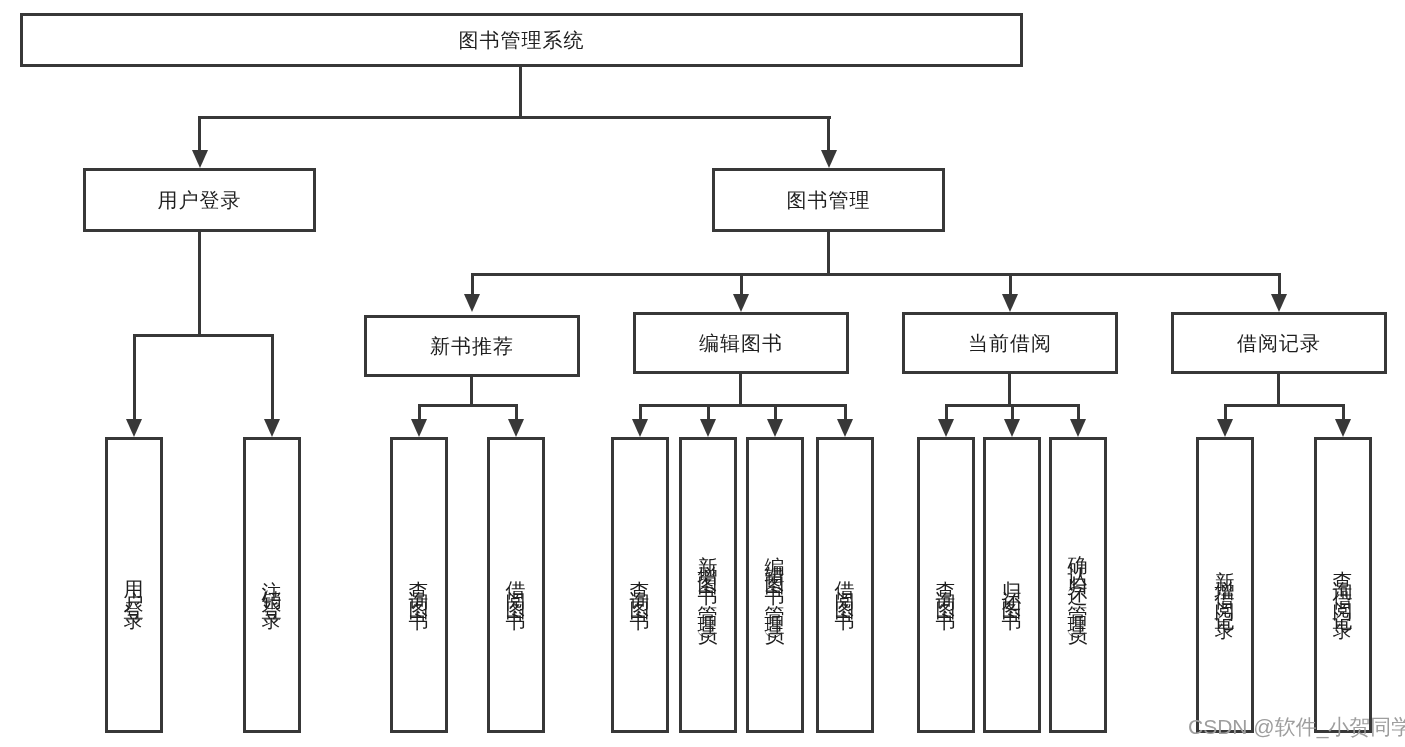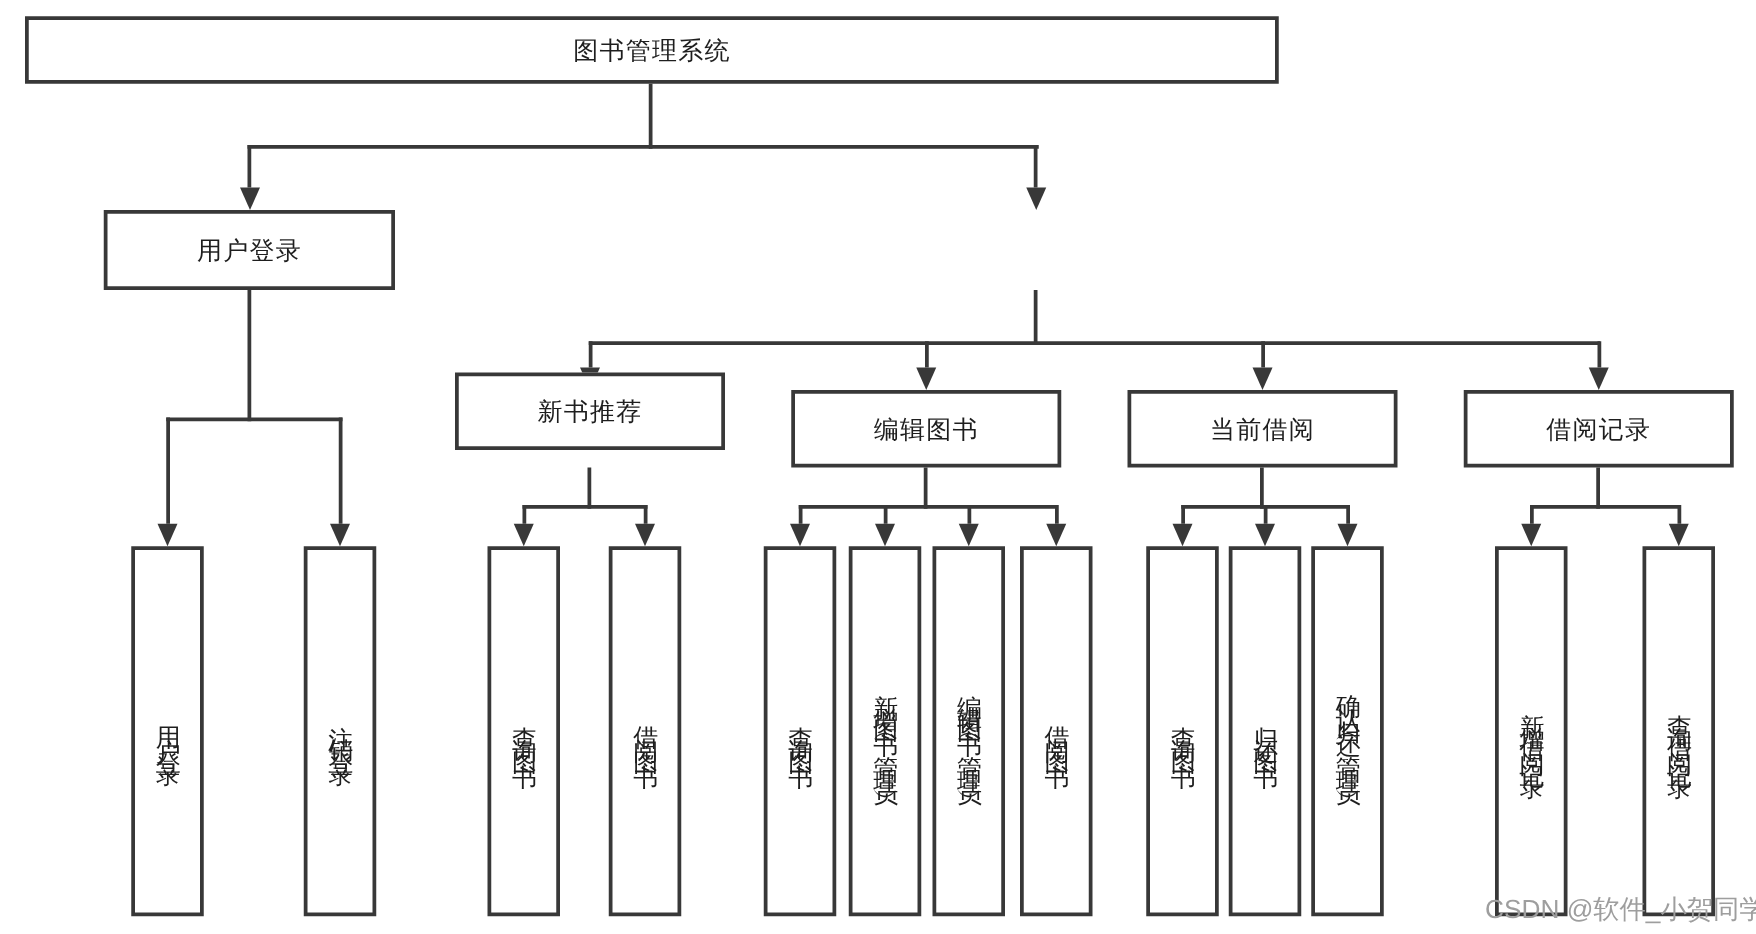--- a/index.html
+++ b/index.html
@@ -63,40 +63,41 @@
   <div class="box hbox" style="left:20px;top:13px;width:1003px;height:54px">图书管理系统</div>
 
   <div class="vline" style="left:519px;top:67px;height:52px"></div>
   <div class="hline" style="left:198px;top:116px;width:633px"></div>
   <div class="vline" style="left:198px;top:116px;height:34px"></div>
   <div class="arr" style="left:192px;top:150px"></div>
   <div class="vline" style="left:827px;top:116px;height:34px"></div>
   <div class="arr" style="left:821px;top:150px"></div>
 
   <div class="box hbox" style="left:83px;top:168px;width:233px;height:64px">用户登录</div>
+  <div class="box hbox" style="left:712px;top:168px;width:233px;height:64px">图书管理</div>
 
   <div class="vline" style="left:198px;top:232px;height:105px"></div>
   <div class="hline" style="left:133px;top:334px;width:141px"></div>
   <div class="vline" style="left:133px;top:334px;height:85px"></div>
   <div class="arr" style="left:126px;top:419px"></div>
   <div class="vline" style="left:271px;top:334px;height:85px"></div>
   <div class="arr" style="left:264px;top:419px"></div>
 
   <div class="vline" style="left:827px;top:232px;height:44px"></div>
   <div class="hline" style="left:471px;top:273px;width:809px"></div>
   <div class="vline" style="left:471px;top:273px;height:21px"></div>
   <div class="arr" style="left:464px;top:294px"></div>
   <div class="vline" style="left:740px;top:273px;height:21px"></div>
   <div class="arr" style="left:733px;top:294px"></div>
   <div class="vline" style="left:1009px;top:273px;height:21px"></div>
   <div class="arr" style="left:1002px;top:294px"></div>
   <div class="vline" style="left:1278px;top:273px;height:21px"></div>
   <div class="arr" style="left:1271px;top:294px"></div>
 
-  <div class="box hbox" style="left:364px;top:298px;width:216px;height:62px">新书推荐</div>
+  <div class="box hbox" style="left:364px;top:315px;width:216px;height:62px">新书推荐</div>
   <div class="box hbox" style="left:633px;top:312px;width:216px;height:62px">编辑图书</div>
   <div class="box hbox" style="left:902px;top:312px;width:216px;height:62px">当前借阅</div>
   <div class="box hbox" style="left:1171px;top:312px;width:216px;height:62px">借阅记录</div>
 
   <div class="vline" style="left:470px;top:374px;height:33px"></div>
   <div class="hline" style="left:418px;top:404px;width:100px"></div>
   <div class="vline" style="left:418px;top:404px;height:15px"></div>
   <div class="arr" style="left:411px;top:419px"></div>
   <div class="vline" style="left:515px;top:404px;height:15px"></div>
   <div class="arr" style="left:508px;top:419px"></div>

